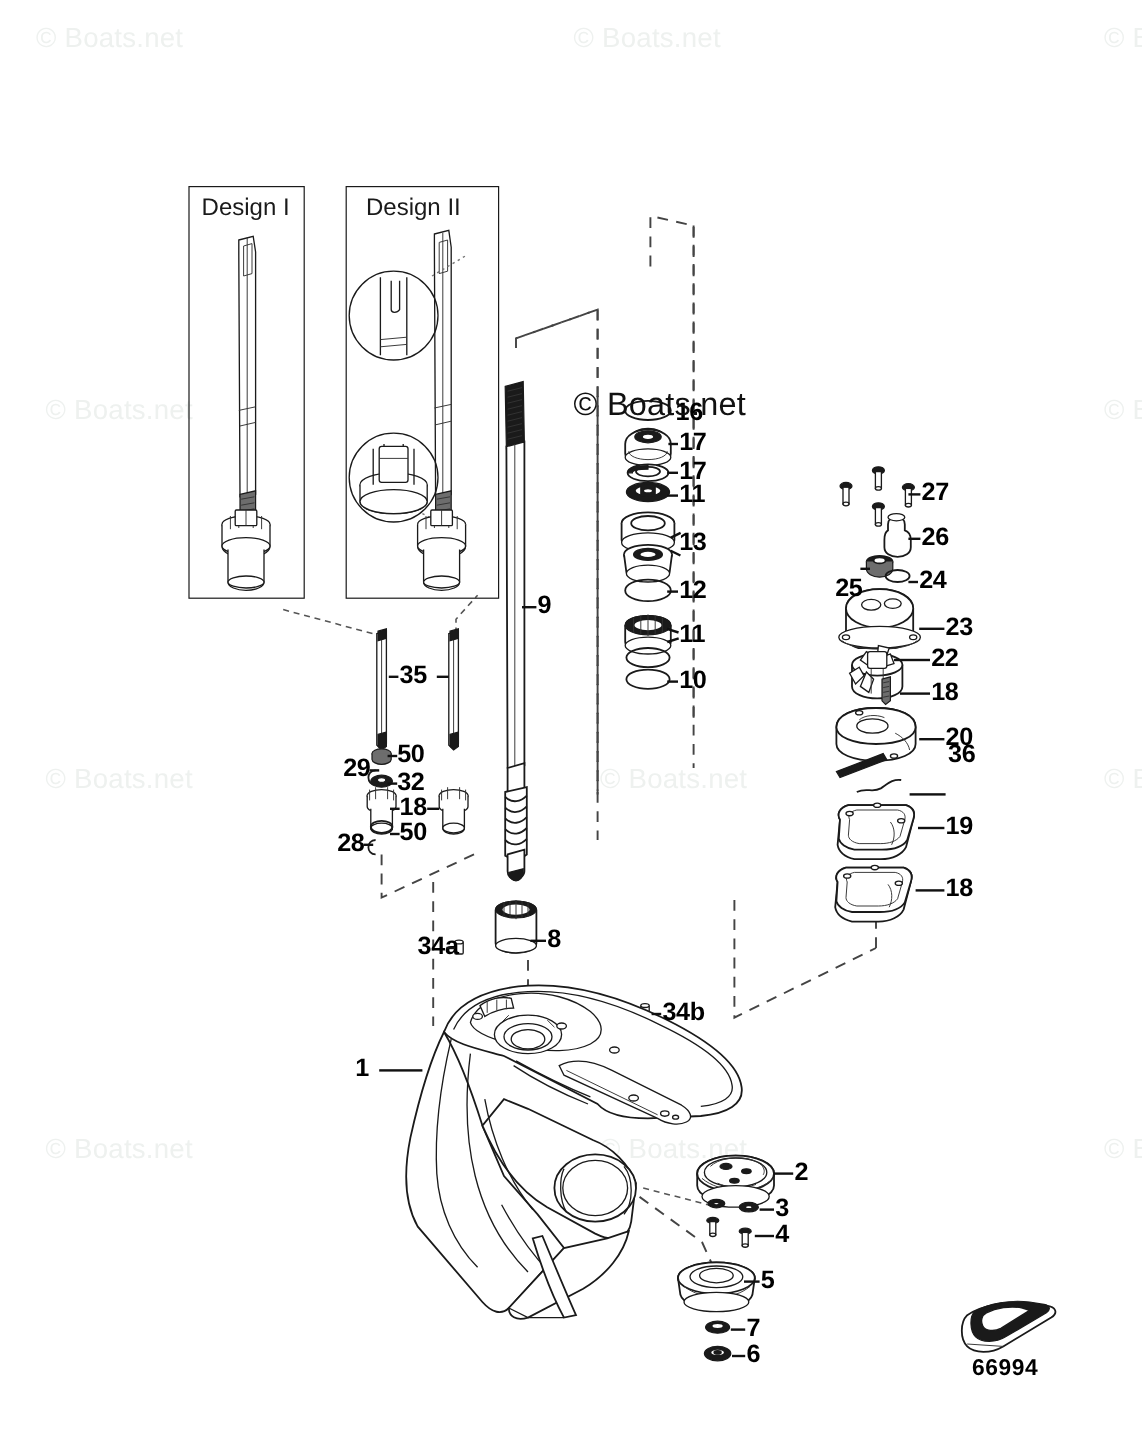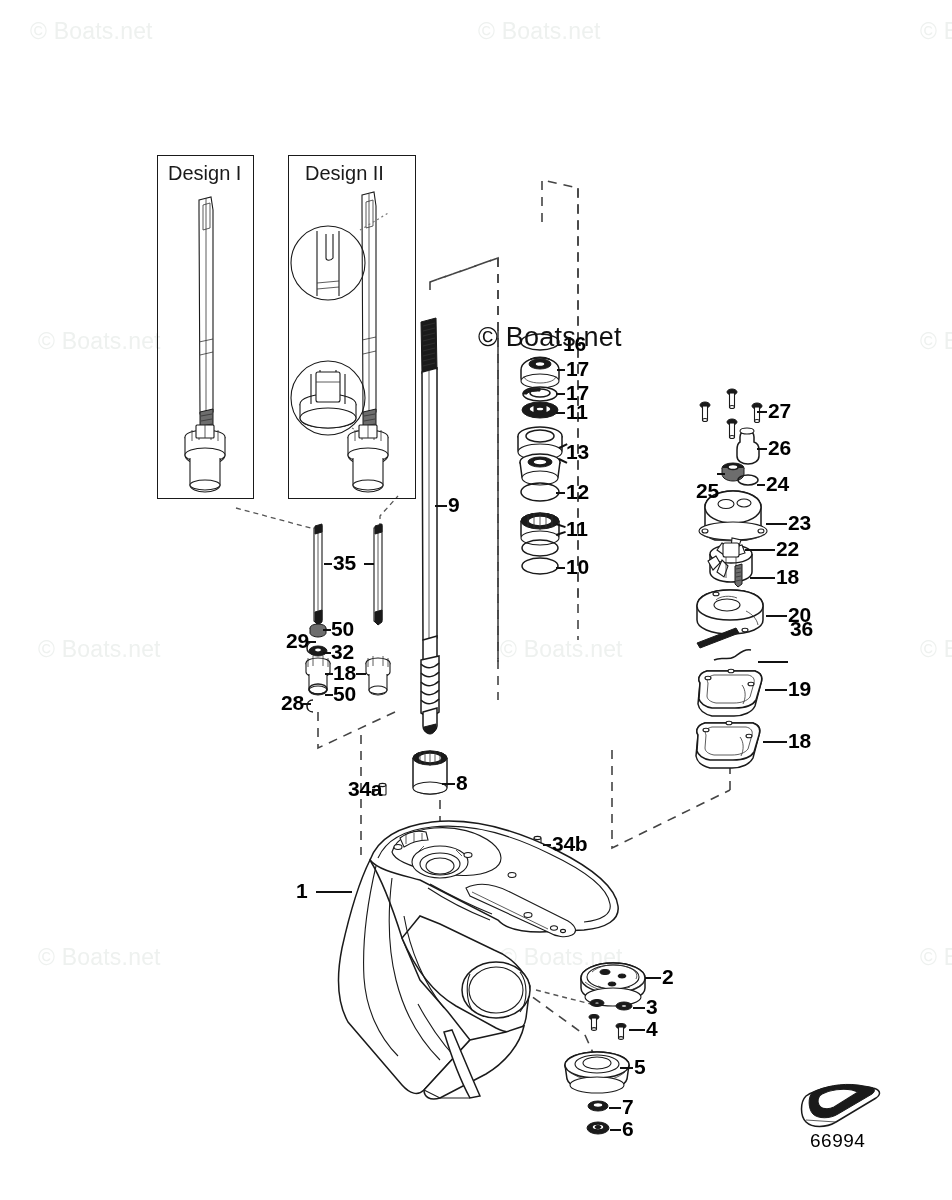--- a/index.html
+++ b/index.html
@@ -47,21 +47,21 @@
   .ln-thin{fill:none;stroke:#1a1a1a;stroke-width:1.1;}
   .ln-fine{fill:none;stroke:#333;stroke-width:0.8;}
   .fillw{fill:#ffffff;stroke:#1a1a1a;stroke-width:1.5;}
   .fillw-thin{fill:#ffffff;stroke:#1a1a1a;stroke-width:1.1;}
   .fillk{fill:#1a1a1a;stroke:#1a1a1a;stroke-width:1;}
   .fillg{fill:#6d6d6d;stroke:#1a1a1a;stroke-width:1;}
   .dash{fill:none;stroke:#444;stroke-width:1.6;stroke-dasharray:9 7;}
   .dash-s{fill:none;stroke:#555;stroke-width:1.3;stroke-dasharray:5 4;}
   .dot{fill:none;stroke:#777;stroke-width:1.2;stroke-dasharray:2 3;}
   #diagnum{
-    position:absolute;font-size:19px;font-weight:normal;color:#000;letter-spacing:0.5px;
+    position:absolute;font-size:19px;font-weight:bold;color:#000;letter-spacing:0.5px;
   }
 </style>
 </head>
 <body>
 
 <div id="stage">
 
   <div class="wm" style="left:30px;top:18px">© Boats.net</div>
   <div class="wm" style="left:478px;top:18px">© Boats.net</div>
   <div class="wm" style="left:920px;top:18px">© Boats.net</div>

